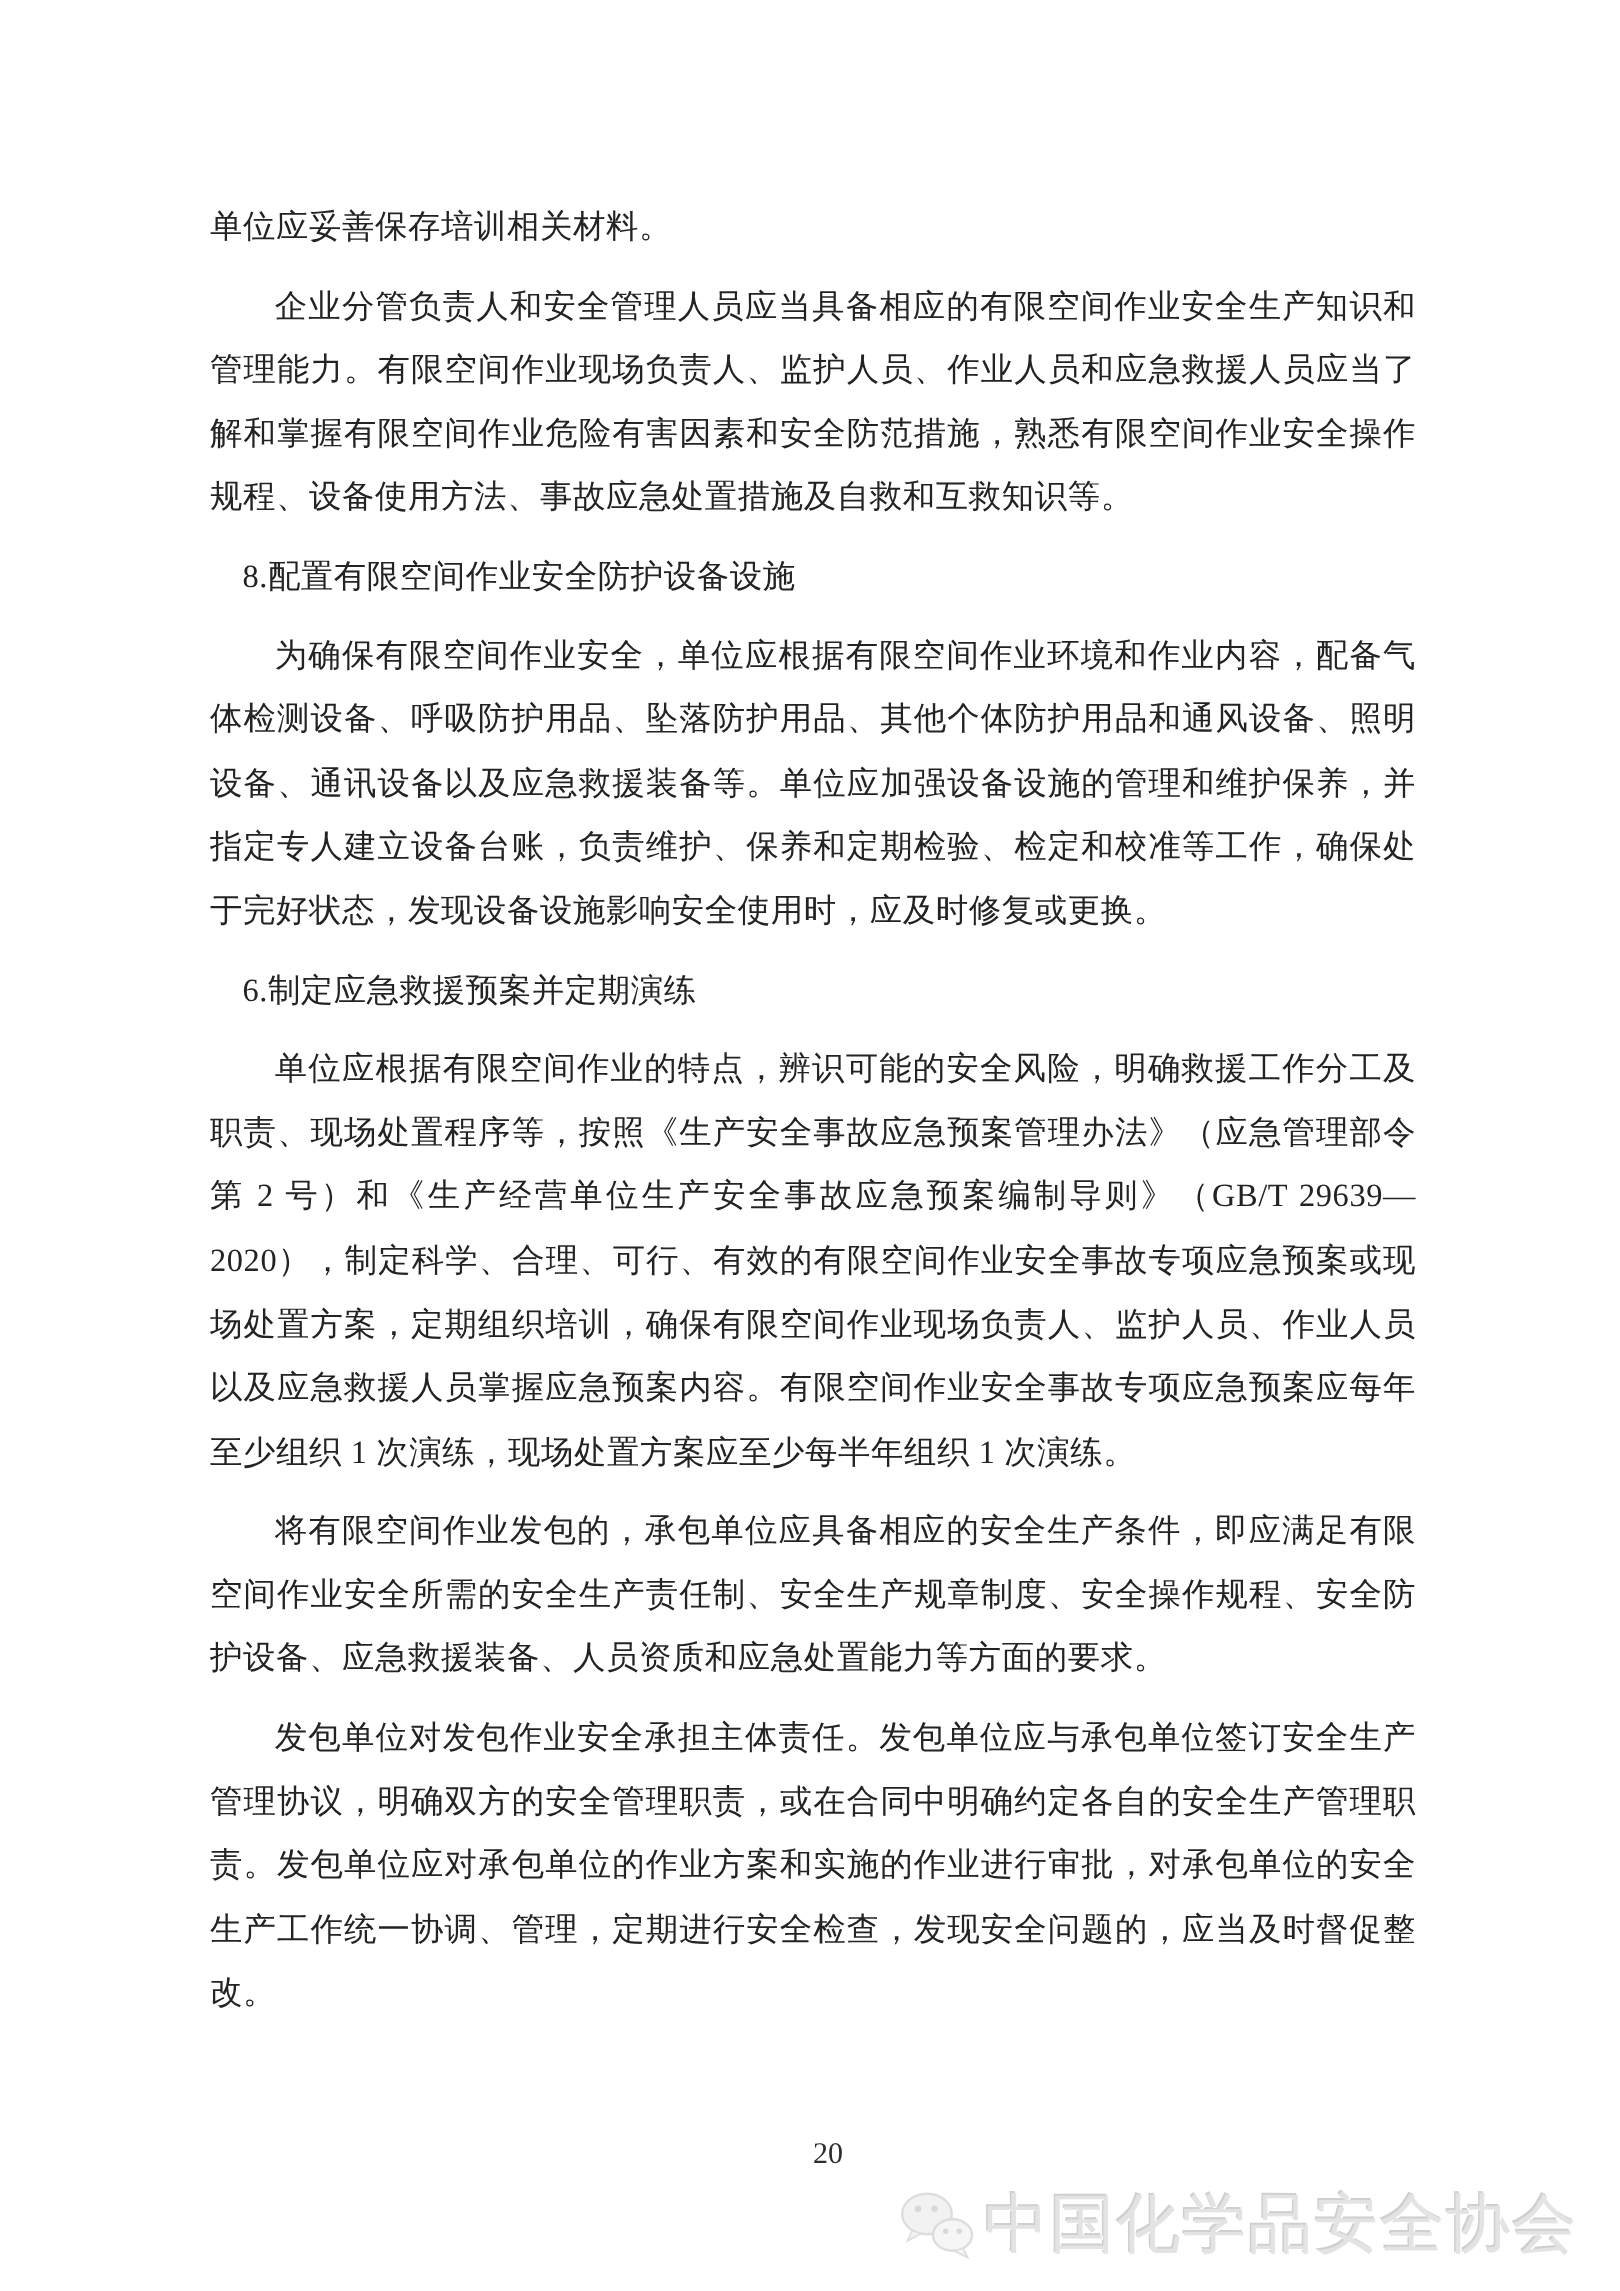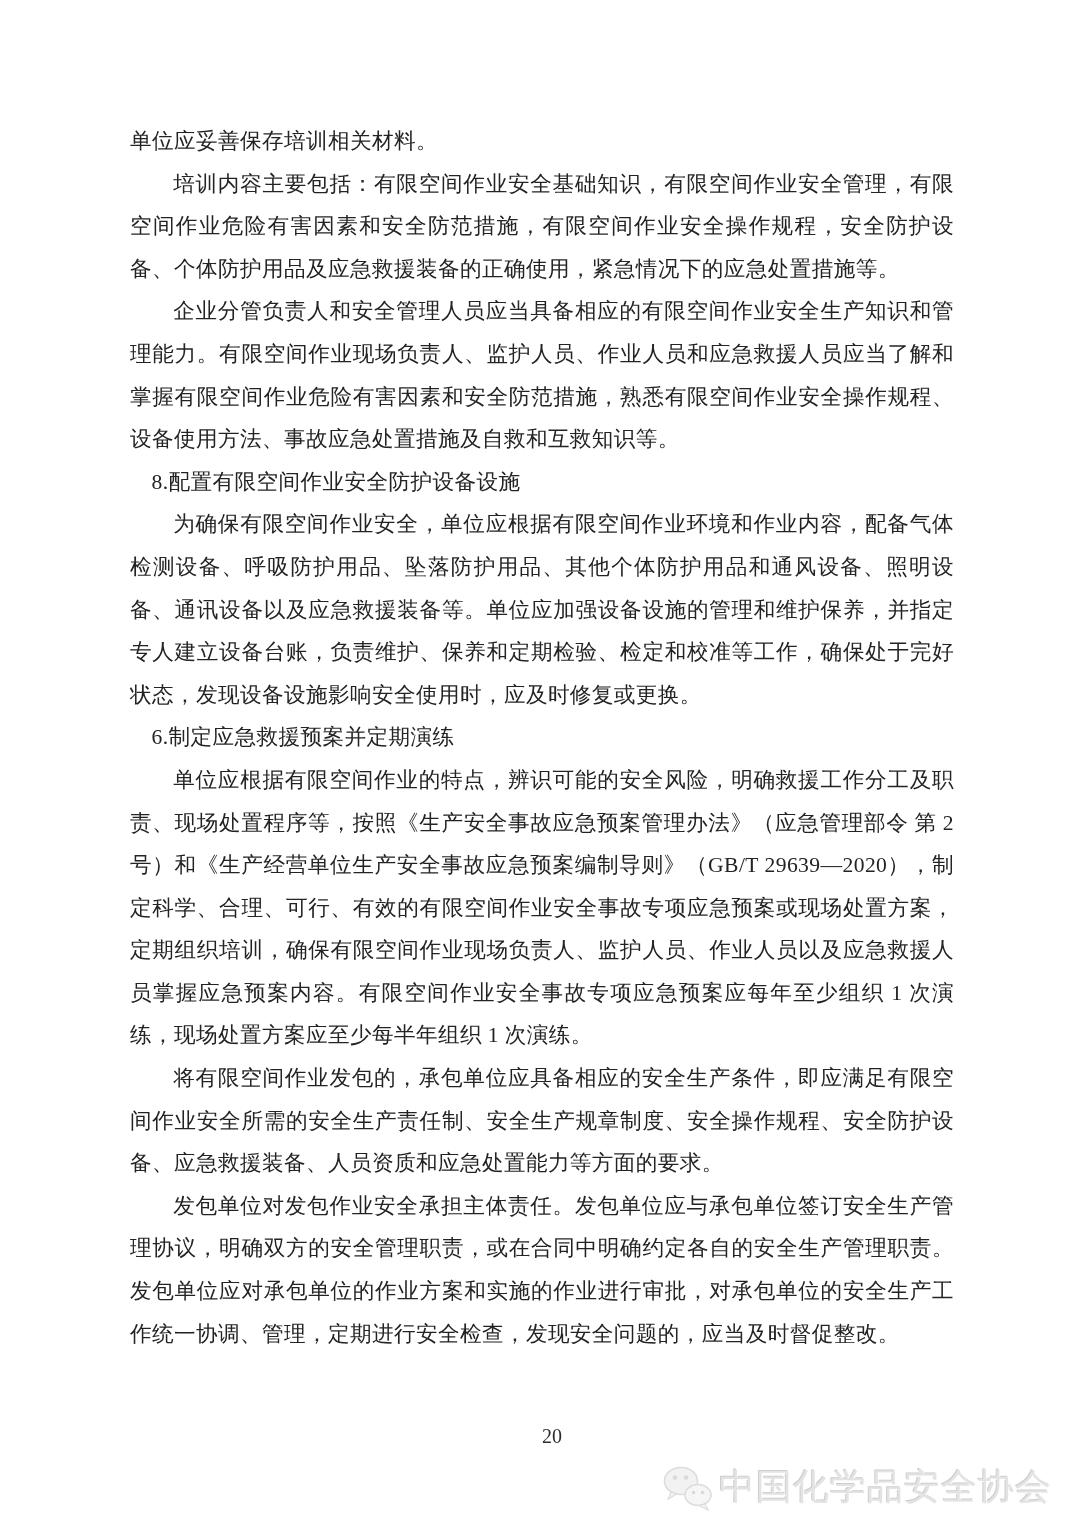--- a/index.html
+++ b/index.html
@@ -15,21 +15,21 @@
     overflow: hidden;
     font-family: "Liberation Serif", "DejaVu Serif", serif;
   }
   .doc-body {
     position: absolute;
     left: 130px;
     top: 120px;
     width: 824px;
   }
   .doc-body p, .doc-body h2 {
-    margin: 0;
+    margin: 10px;
     padding: 0;
     font-size: 21.6px;
     line-height: 42.6px;
     color: #232323;
     text-align: justify;
     letter-spacing: 0.4px;
     font-weight: normal;
   }
   .ind { text-indent: 2em; }
   .cont { text-indent: 0; }
@@ -53,35 +53,34 @@
     position: absolute;
     right: 28px;
     bottom: 15px;
     display: flex;
     align-items: center;
     gap: 6px;
   }
   .brand-icon { display: inline-block; width: 52px; height: 48px; }
   .brand-text {
     font-family: Liberation Serif, serif;
-    font-size: 36px;
+    font-size: 43px;
     letter-spacing: 1px;
     color: #e3e3e3;
     text-shadow: 1px 1px 0 #ffffff, -1px -1px 0 #cfcfcf;
     white-space: nowrap;
   }
 </style>
 </head>
 <body>
 
 <div class="page">
 
   <main class="doc-body">
     <p class="cont">单位应妥善保存培训相关材料。</p>
-    <p class="ind">培训内容主要包括：有限空间作业安全基础知识，有限空间作业安全管理，有限空间作业危险有害因素和安全防范措施，有限空间作业安全操作规程，安全防护设备、个体防护用品及应急救援装备的正确使用，紧急情况下的应急处置措施等。</p>
     <p class="ind">企业分管负责人和安全管理人员应当具备相应的有限空间作业安全生产知识和管理能力。有限空间作业现场负责人、监护人员、作业人员和应急救援人员应当了解和掌握有限空间作业危险有害因素和安全防范措施，熟悉有限空间作业安全操作规程、设备使用方法、事故应急处置措施及自救和互救知识等。</p>
     <h2 class="heading">8.配置有限空间作业安全防护设备设施</h2>
     <p class="ind">为确保有限空间作业安全，单位应根据有限空间作业环境和作业内容，配备气体检测设备、呼吸防护用品、坠落防护用品、其他个体防护用品和通风设备、照明设备、通讯设备以及应急救援装备等。单位应加强设备设施的管理和维护保养，并指定专人建立设备台账，负责维护、保养和定期检验、检定和校准等工作，确保处于完好状态，发现设备设施影响安全使用时，应及时修复或更换。</p>
     <h2 class="heading">6.制定应急救援预案并定期演练</h2>
     <p class="ind">单位应根据有限空间作业的特点，辨识可能的安全风险，明确救援工作分工及职责、现场处置程序等，按照《生产安全事故应急预案管理办法》（应急管理部令 第 2 号）和《生产经营单位生产安全事故应急预案编制导则》（GB/T 29639—2020），制定科学、合理、可行、有效的有限空间作业安全事故专项应急预案或现场处置方案，定期组织培训，确保有限空间作业现场负责人、监护人员、作业人员以及应急救援人员掌握应急预案内容。有限空间作业安全事故专项应急预案应每年至少组织 1 次演练，现场处置方案应至少每半年组织 1 次演练。</p>
     <p class="ind">将有限空间作业发包的，承包单位应具备相应的安全生产条件，即应满足有限空间作业安全所需的安全生产责任制、安全生产规章制度、安全操作规程、安全防护设备、应急救援装备、人员资质和应急处置能力等方面的要求。</p>
     <p class="ind">发包单位对发包作业安全承担主体责任。发包单位应与承包单位签订安全生产管理协议，明确双方的安全管理职责，或在合同中明确约定各自的安全生产管理职责。发包单位应对承包单位的作业方案和实施的作业进行审批，对承包单位的安全生产工作统一协调、管理，定期进行安全检查，发现安全问题的，应当及时督促整改。</p>
   </main>
 
   <div class="page-number">20</div>

